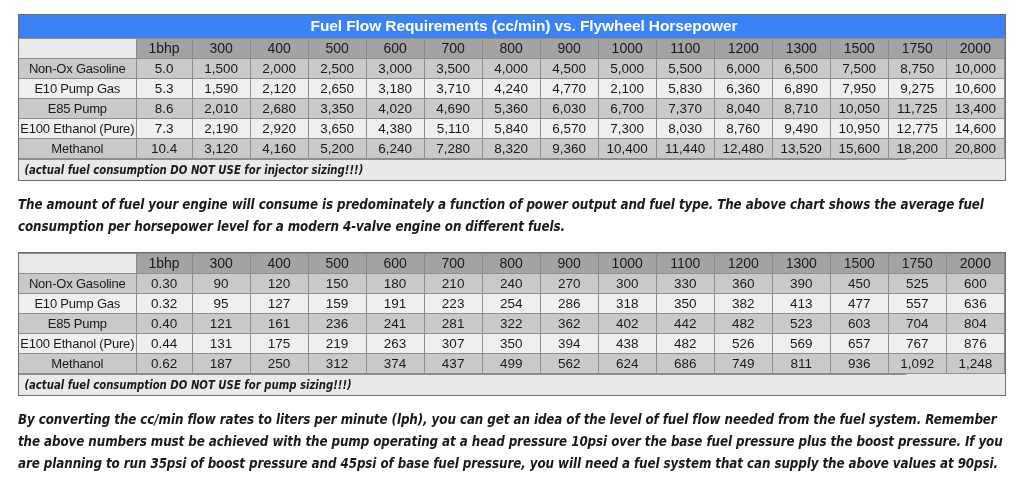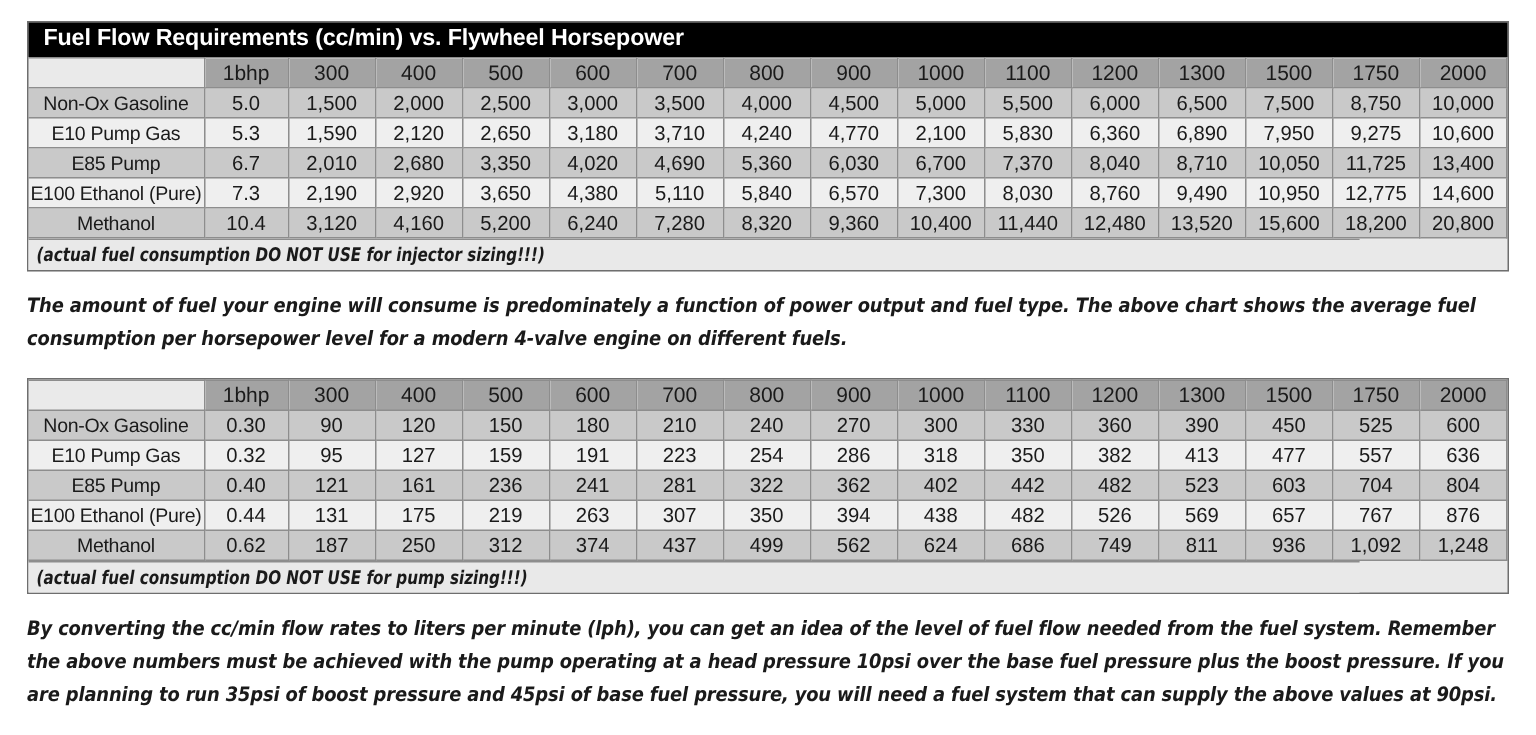--- a/index.html
+++ b/index.html
@@ -24,28 +24,29 @@
   }
 
   
   .table-block {
     width: 988px;
     border: 1px solid #6e6e6e;
     box-sizing: border-box;
     background: #e9e9e9;
   }
   .tbl-title {
-    background: #000000;
+    background: #3b82f6;
     color: #ffffff;
     font-weight: bold;
     font-size: 15.5px;
     line-height: 20px;
-    padding: 1px 0 2px 10px;
+    padding: 1px 0 2px 24px;
     letter-spacing: -0.1px;
     white-space: nowrap;
+    text-align: center;
   }
   table.grid {
     border-collapse: collapse;
     width: 100%;
     table-layout: fixed;
     font-size: 13.5px;
   }
   table.grid td, table.grid th {
     border: 1px solid #8d8d8d;
     text-align: center;
@@ -188,21 +189,21 @@
           <td>2,100</td>
           <td>5,830</td>
           <td>6,360</td>
           <td>6,890</td>
           <td>7,950</td>
           <td>9,275</td>
           <td>10,600</td>
         </tr>
         <tr class="dark">
           <td class="rowlabel">E85 Pump</td>
-          <td>6.7</td>
+          <td>8.6</td>
           <td>2,010</td>
           <td>2,680</td>
           <td>3,350</td>
           <td>4,020</td>
           <td>4,690</td>
           <td>5,360</td>
           <td>6,030</td>
           <td>6,700</td>
           <td>7,370</td>
           <td>8,040</td>

